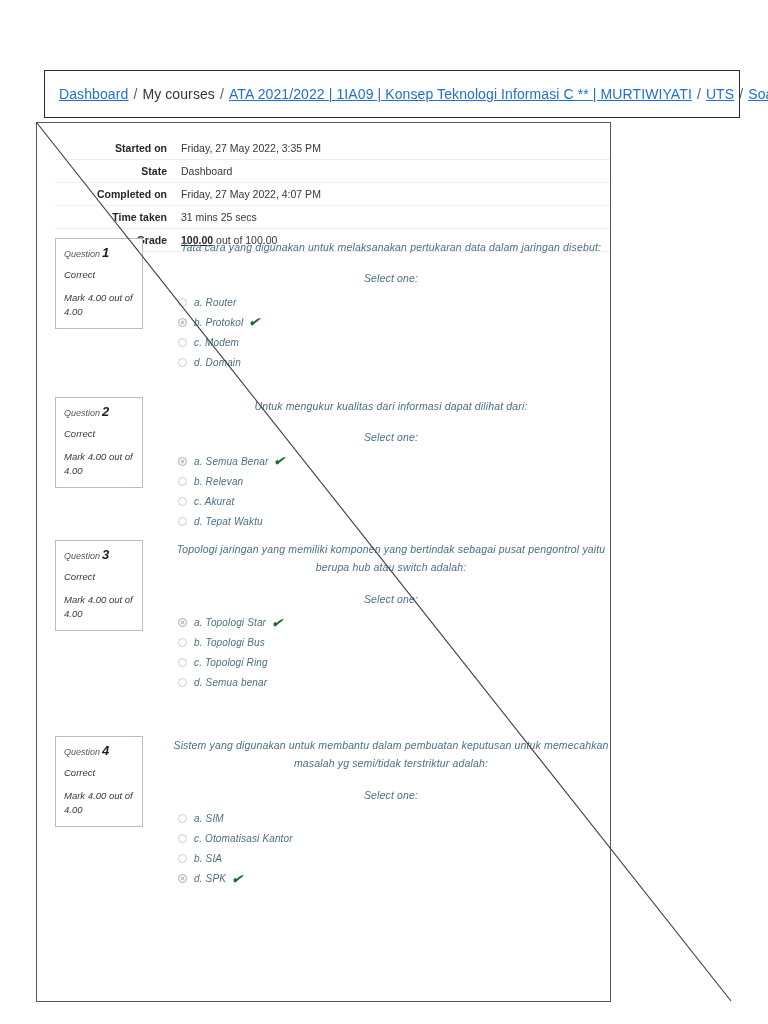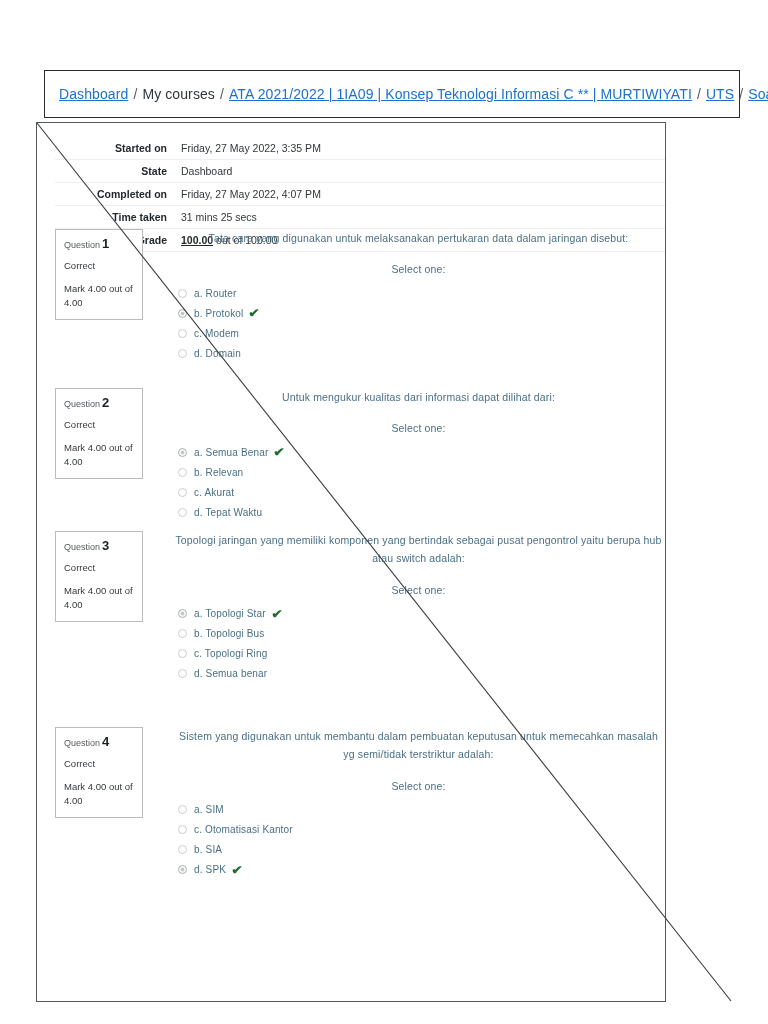--- a/index.html
+++ b/index.html
@@ -47,21 +47,21 @@
   #breadcrumb .crumb-sep {
     color: #555b60;
     margin: 0 5px;
   }
 
   
   #content-box {
     position: absolute;
     left: 36px;
     top: 122px;
-    width: 630px;
+    width: 575px;
     height: 880px;
     border: 1.5px solid #555a5e;
     border-top-color: #555a5e;
     background: #ffffff;
     box-sizing: border-box;
     overflow: hidden;
   }
 
   
   #summary-table {
@@ -89,22 +89,23 @@
     color: #32373b;
   }
   #summary-table td.val b {
     color: #23282c;
     text-decoration: underline;
   }
 
   
   .question {
     position: relative;
-    margin: 0 0 0 0;
+    margin: 9px 0 0 0;
     padding: 0;
+    font-style: italic;
   }
   .q-info {
     position: absolute;
     left: 18px;
     top: 0;
     width: 70px;
     border: 1px solid #b9bdc1;
     padding: 7px 8px 9px 8px;
     box-sizing: content-box;
     background: #fff;

